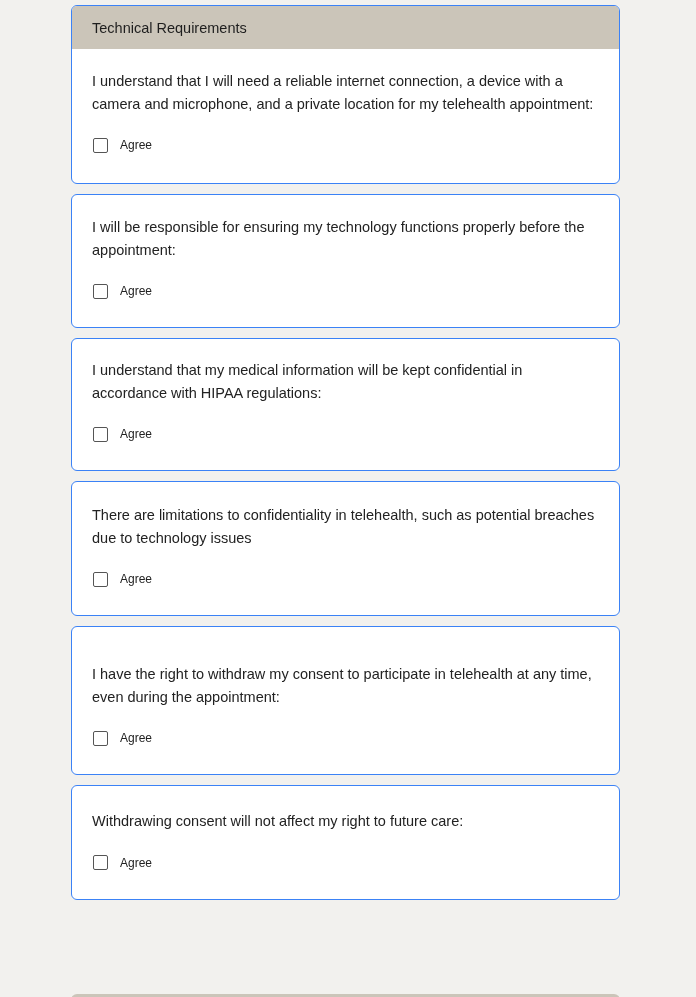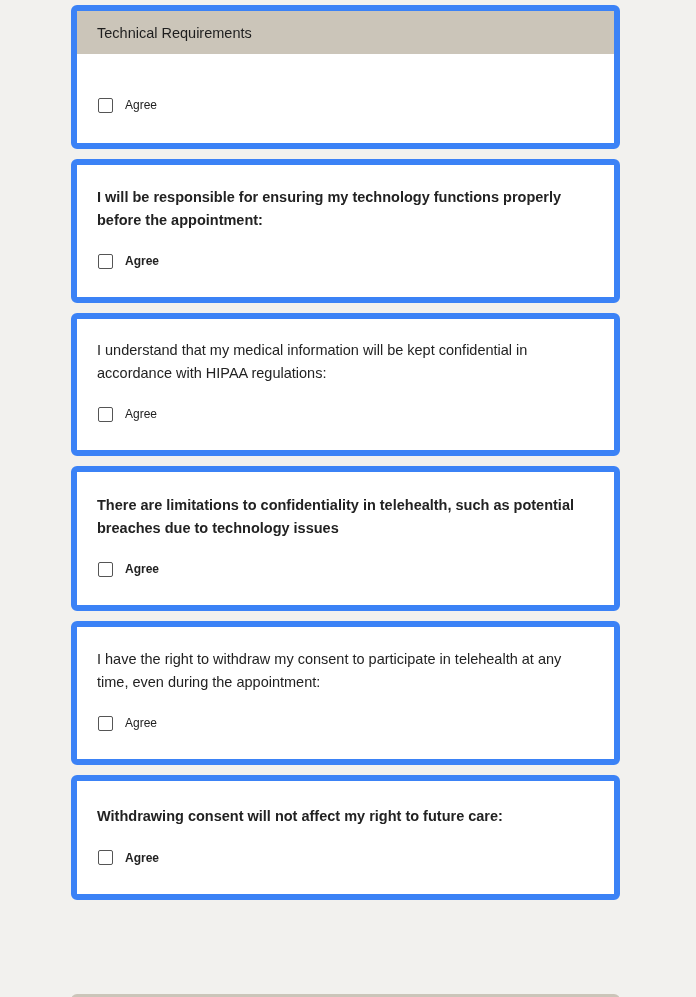--- a/index.html
+++ b/index.html
@@ -5,50 +5,51 @@
   html, body { margin:0; padding:0; }
   body {
     width:696px; height:997px; overflow:hidden;
     background:#f2f1ee;
     font-family:"Liberation Sans", sans-serif;
     color:#222;
     position:relative;
   }
   .col { position:absolute; left:71px; width:549px; top:5px; }
   .section-card {
-    background:#fff; border:6px solid #3b82f6; border-radius:6px;
+    background:#fff; border:1px solid #3b82f6; border-radius:6px;
     overflow:hidden; margin-bottom:10px;
   }
   .section-header {
     background:#cbc5b9; height:43px; padding:0 20px;
     display:flex; align-items:center;
     font-size:14.5px; color:#1e1e1e;
   }
   .q-body { padding:20px 20px 0 20px; }
   .q-text { font-size:14.5px; line-height:22.5px; color:#222; margin:0; }
   .agree-row { display:flex; align-items:center; height:20px; margin-top:21px; margin-bottom:26px; }
   .checkbox {
     width:15px; height:15px; border:1.5px solid #555; border-radius:2px;
     box-sizing:border-box; margin-left:1px; background:#fff; cursor:pointer;
   }
   .agree-label { font-size:12px; margin-left:12px; color:#222; }
-  .plain-card .q-body { padding-top:22px;font-weight:bold; }
+  .plain-card .q-body { padding-top:22px; }
   .bottom-strip {
     position:absolute; left:71px; width:549px; top:994px; height:10px;
     background:#cbc5b9; border-radius:6px 6px 0 0;
   }
 </style>
 </head>
 <body>
 
 <div class="col">
 
   <div class="section-card">
     <div class="section-header">Technical Requirements</div>
     <div class="q-body" style="padding-top:21px">
+      <p class="q-text">I understand that I will need a reliable internet connection, a device with a camera and microphone, and a private location for my telehealth appointment:</p>
       <div class="agree-row" style="margin-top:20px;margin-bottom:28px">
         <div class="checkbox"></div>
         <span class="agree-label">Agree</span>
       </div>
     </div>
   </div>
 
   <div class="section-card plain-card">
     <div class="q-body" style="padding-top:21px">
       <p class="q-text">I will be responsible for ensuring my technology functions properly before the appointment:</p>
@@ -73,21 +74,21 @@
     <div class="q-body" style="">
       <p class="q-text">There are limitations to confidentiality in telehealth, such as potential breaches due to technology issues</p>
       <div class="agree-row" style="margin-top:20px;margin-bottom:26px">
         <div class="checkbox"></div>
         <span class="agree-label">Agree</span>
       </div>
     </div>
   </div>
 
   <div class="section-card">
-    <div class="q-body" style="padding-top:21px">
+    <div class="q-body" style="padding-top:36px">
       <p class="q-text">I have the right to withdraw my consent to participate in telehealth at any time, even during the appointment:</p>
       <div class="agree-row" style="margin-top:20px;margin-bottom:26px">
         <div class="checkbox"></div>
         <span class="agree-label">Agree</span>
       </div>
     </div>
   </div>
 
   <div class="section-card plain-card">
     <div class="q-body" style="padding-top:24px">

